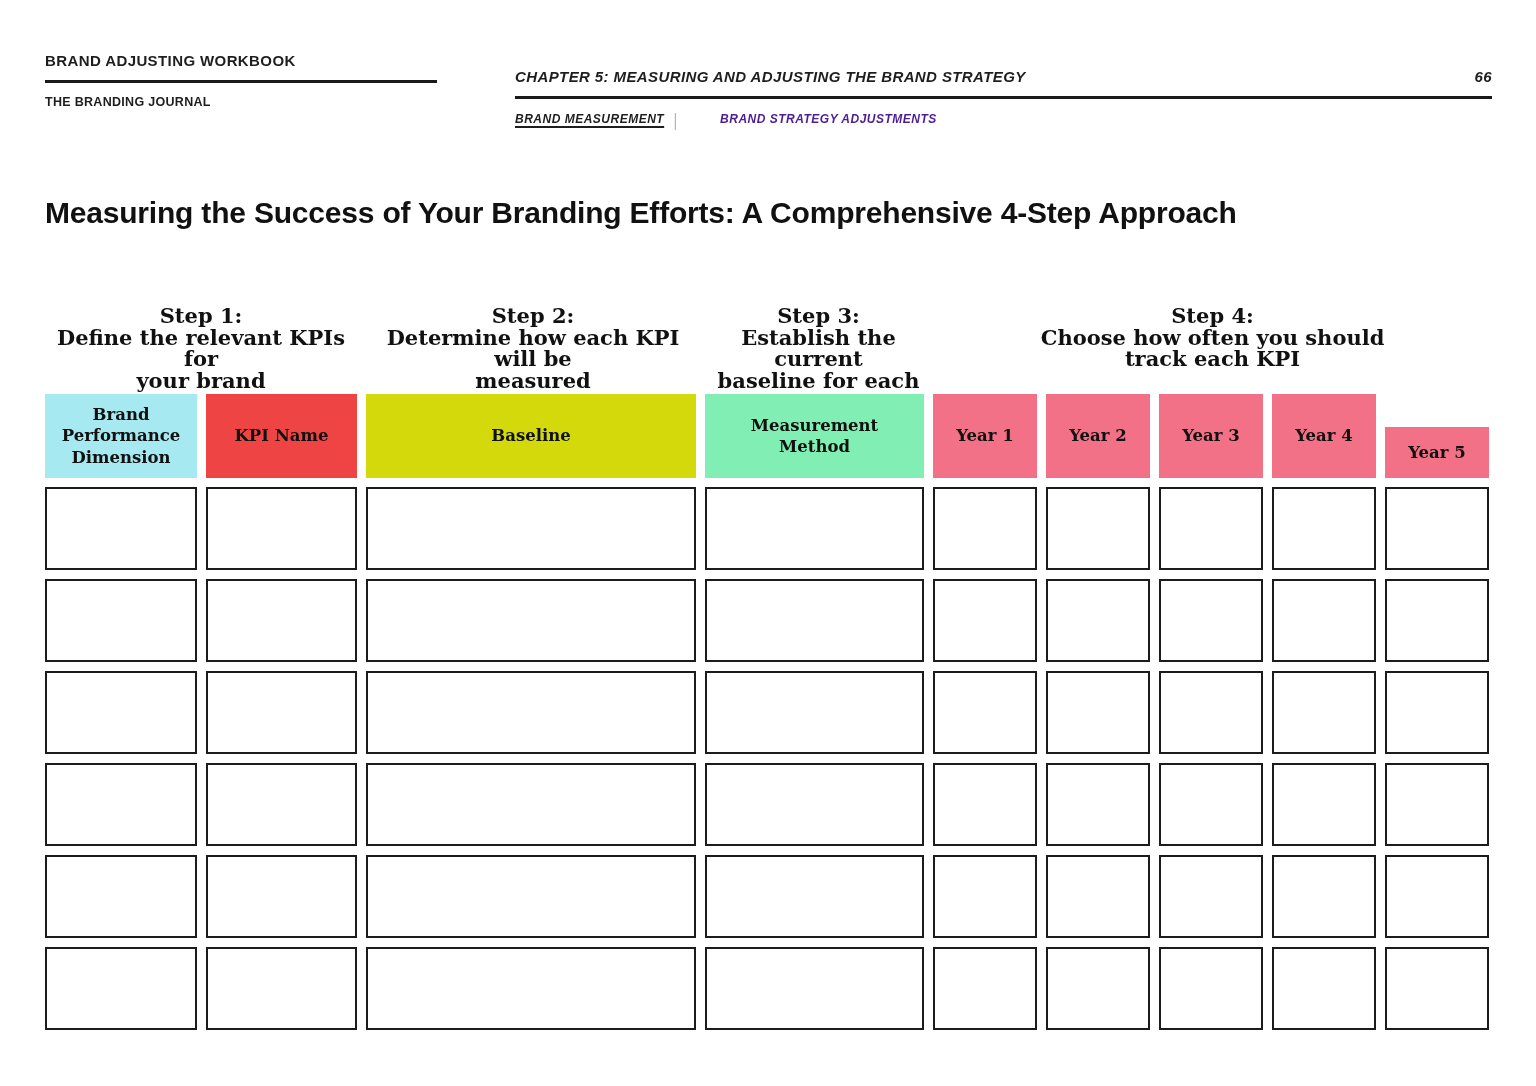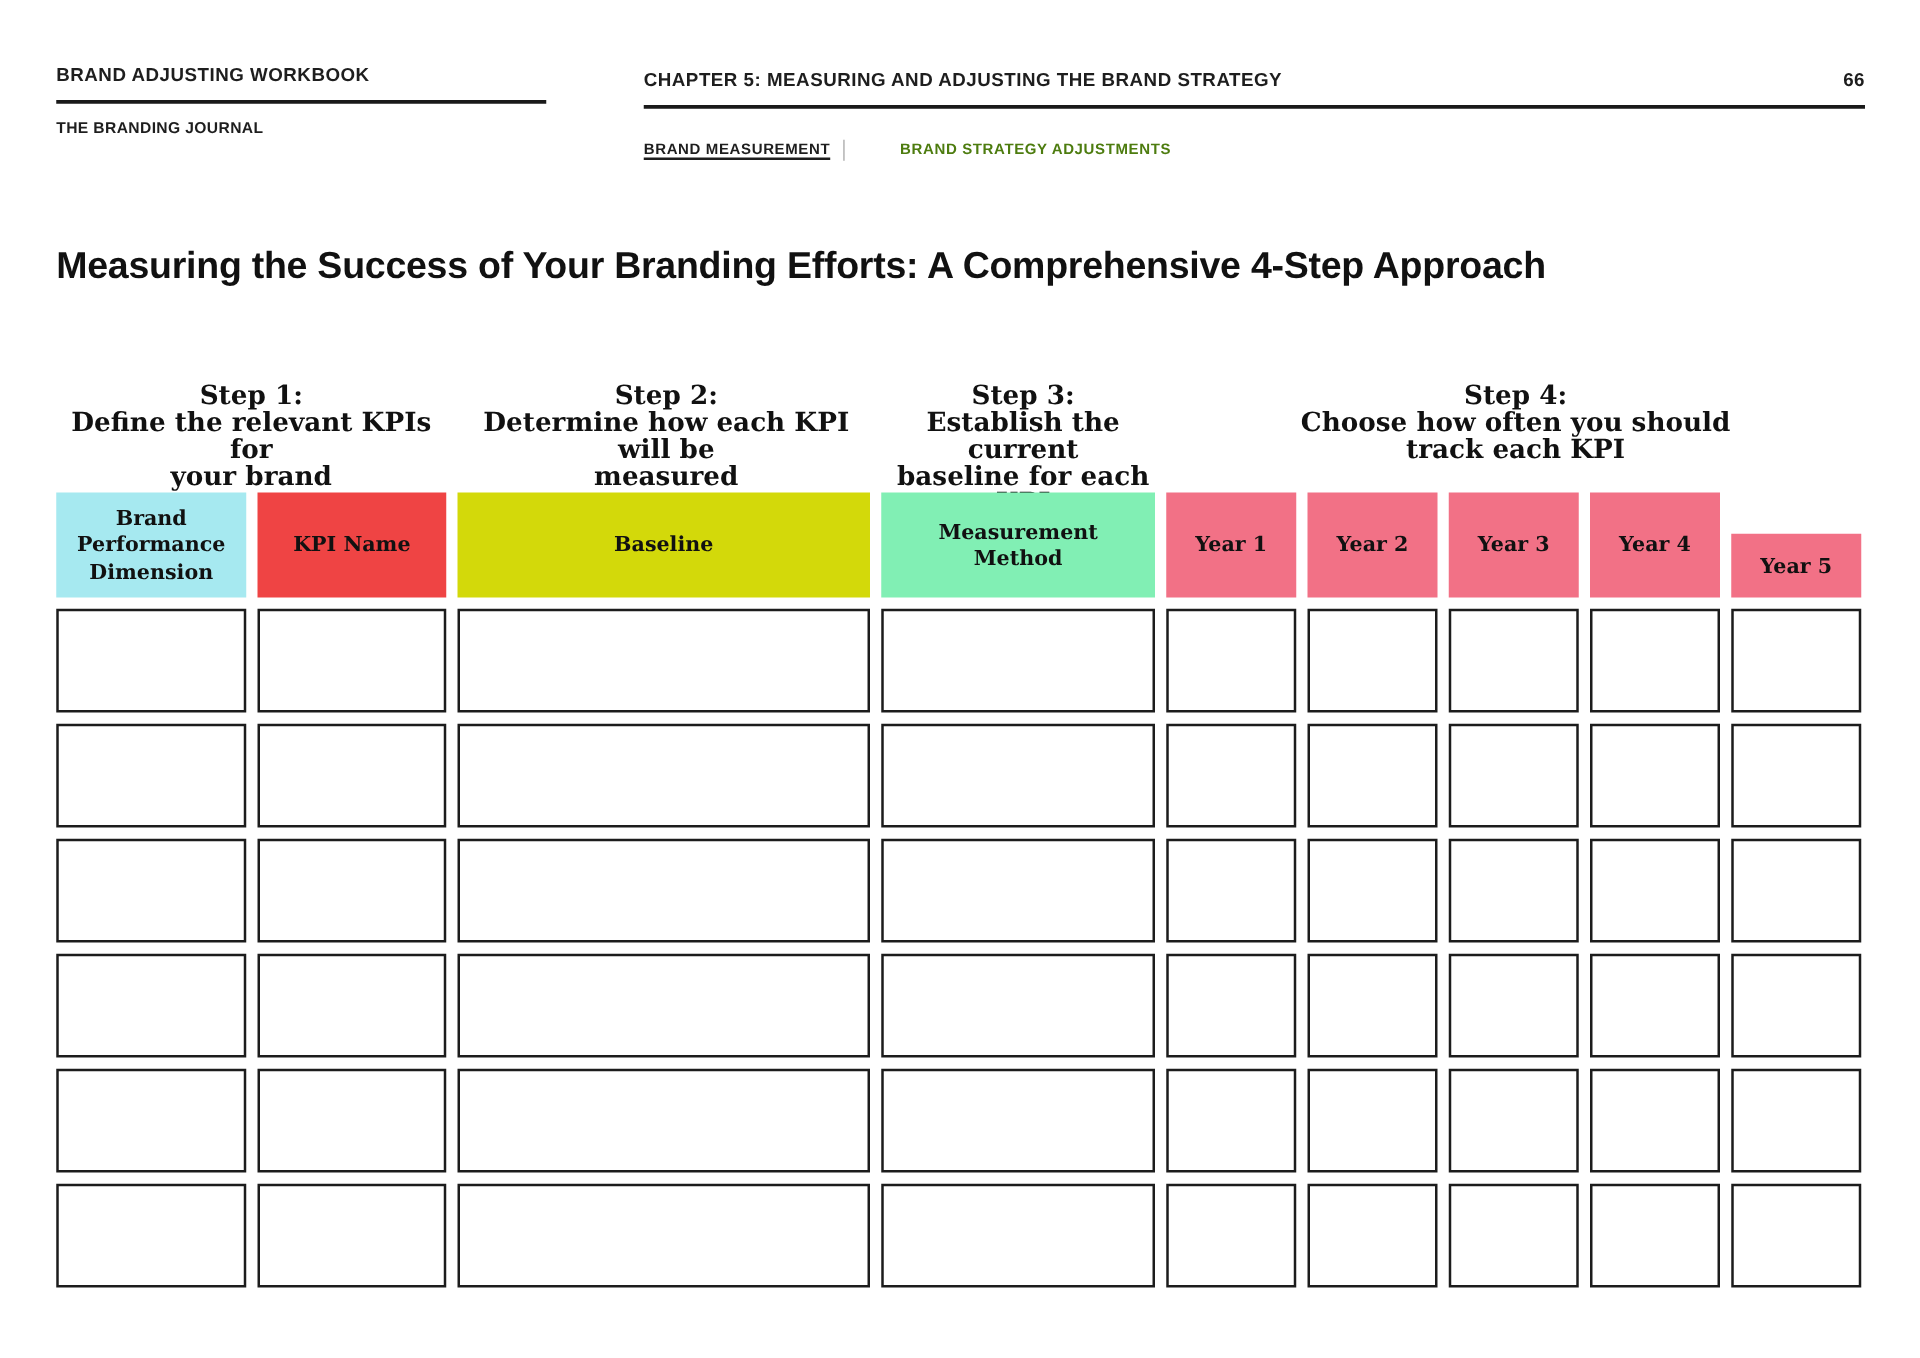--- a/index.html
+++ b/index.html
@@ -1,36 +1,36 @@
 <!DOCTYPE html>
 <html><head>
 <meta charset="utf-8">
 <style>
   * { margin: 0; padding: 0; box-sizing: border-box; }
   html, body { width: 1536px; height: 1086px; background: #ffffff; overflow: hidden; }
   body { position: relative; font-family: "Liberation Sans", sans-serif; color: #1a1a1a; }
 
   
   .hdr-left  { position: absolute; left: 45px; top: 52px; width: 392px; }
-  .hdr-center{ position: absolute; left: 515px; top: 56px; width: 977px; }
+  .hdr-center{ position: absolute; left: 515px; top: 68px; width: 977px; font-style: italic; }
   .hdr-row   { display: flex; justify-content: space-between; align-items: flex-start; }
   .hdr-title, .hdr-chapter, .hdr-page {
     font-size: 15px; font-weight: 700; letter-spacing: 0.4px; line-height: 18px; color: #1e1e1e;
   }
   .rule { height: 2.5px; background: #1a1a1a; margin-top: 10px; }
   .hdr-logo {
     margin-top: 12px; font-size: 12.5px; font-weight: 600; letter-spacing: 0.3px; color: #1e1e1e;
   }
-  .hdr-nav { margin-top: 24px; display: flex; align-items: center; gap: 9px; }
+  .hdr-nav { margin-top: 12px; display: flex; align-items: center; gap: 9px; }
   .nav-active {
     font-size: 12px; font-weight: 700; letter-spacing: 0.5px; color: #1e1e1e;
     text-decoration: underline; text-decoration-thickness: 1.5px; text-underline-offset: 3px;
   }
   .nav-sep { font-size: 15px; color: #b5b5b5; font-weight: 400; transform: scaleY(1.2); }
-  .nav-inactive { font-size: 12px; font-weight: 600; letter-spacing: 0.5px; color: #4d7c0f; padding-left: 34px; }
+  .nav-inactive { font-size: 12px; font-weight: 600; letter-spacing: 0.5px; color: #4c1d95; padding-left: 34px; }
 
   
   .page-title {
     position: absolute; left: 45px; top: 196px; width: 1300px;
     font-size: 30px; font-weight: 700; letter-spacing: -0.2px; color: #111;
   }
 
   
   .step {
     position: absolute; top: 305px; text-align: center;

